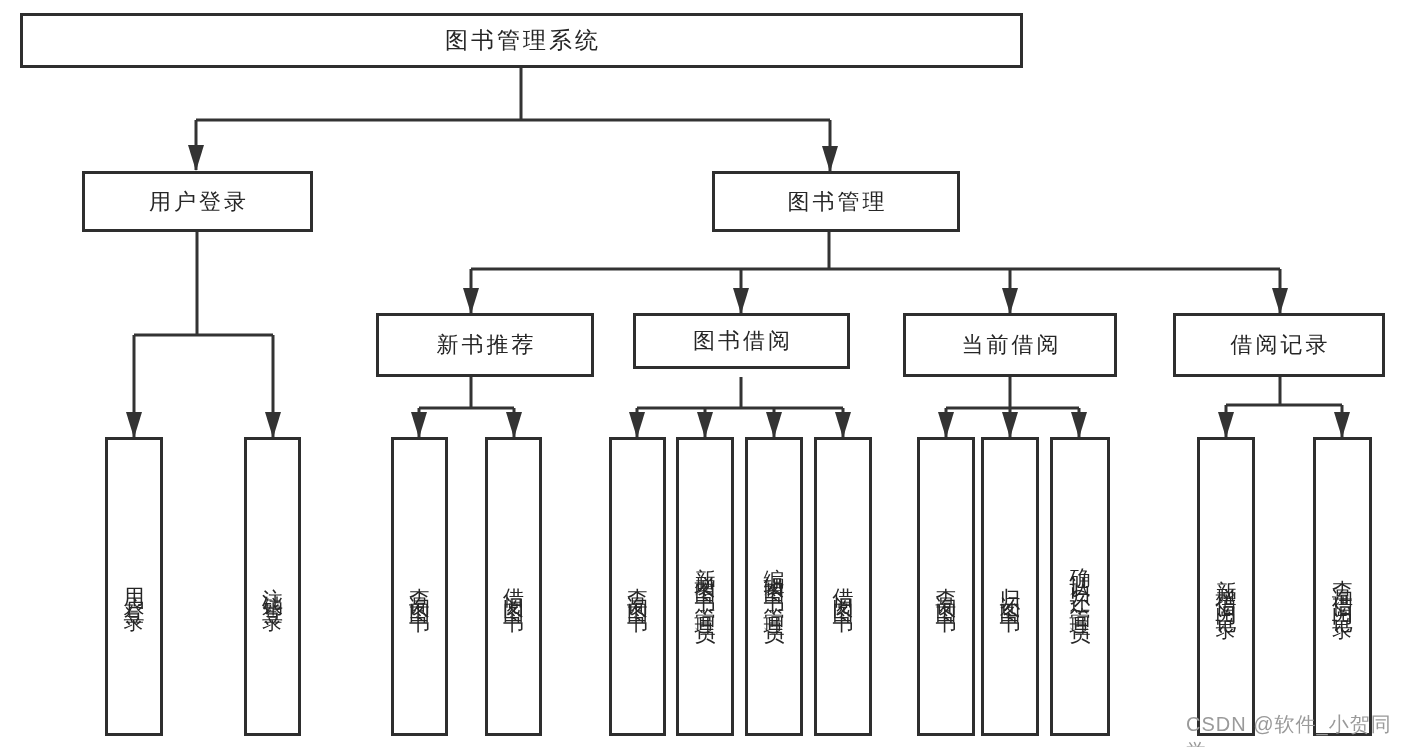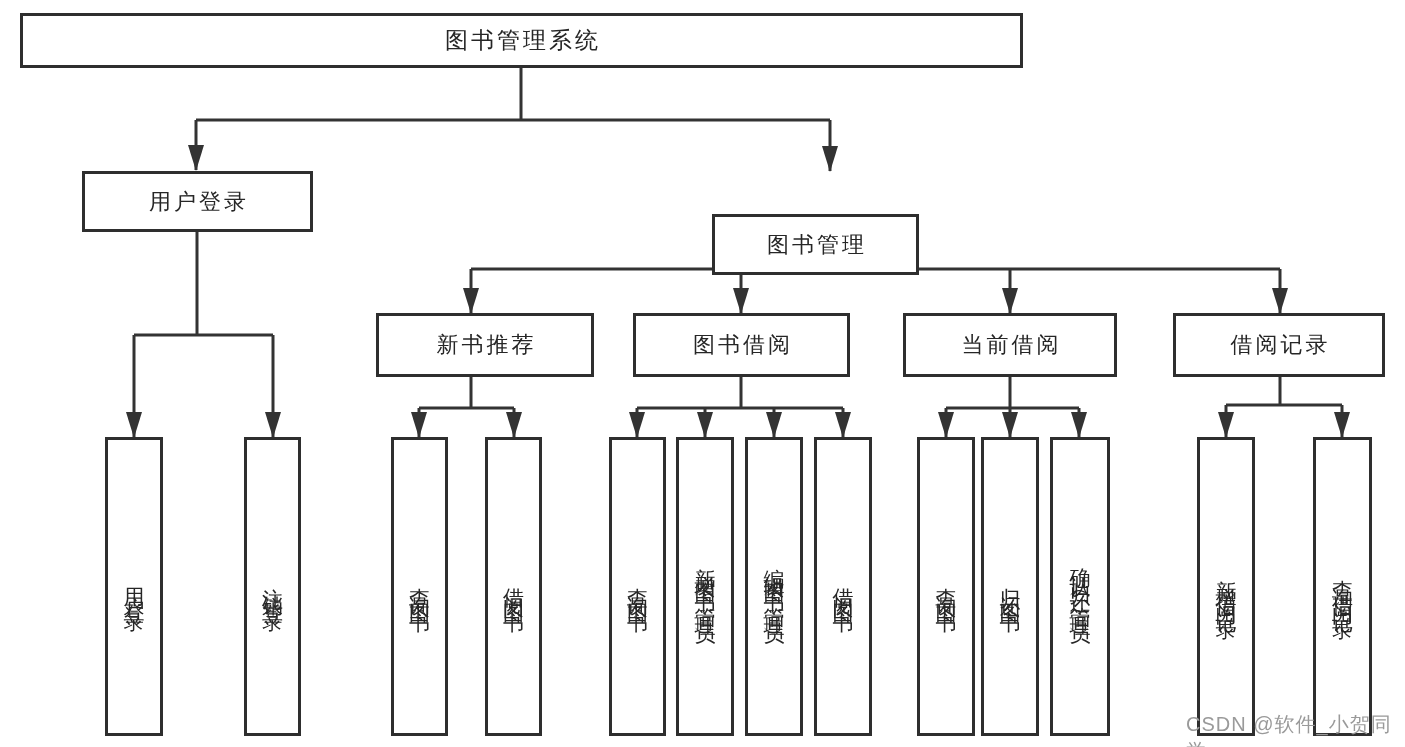--- a/index.html
+++ b/index.html
@@ -96,24 +96,24 @@
     <g>
       <path class="edge" d="M1280,377 L1280,405 M1226,405 L1342,405"></path>
       <line x1="1226" y1="405" x2="1226" y2="437" marker-end="url(#arw)"></line>
       <line x1="1342" y1="405" x2="1342" y2="437" marker-end="url(#arw)"></line>
     </g>
   </svg>
 
   <div class="box h root-box" style="left:20px;top:13px;width:1003px;height:55px;">图书管理系统</div>
 
   <div class="box h" style="left:82px;top:171px;width:231px;height:61px;">用户登录</div>
-  <div class="box h" style="left:712px;top:171px;width:207px;height:61px;margin-top:43px;">图书管理</div>
+  <div class="box h" style="left:712px;top:171px;width:248px;height:61px;">图书管理</div>
 
   <div class="box h" style="left:362px;top:313px;width:218px;height:64px;margin-left:14px;">新书推荐</div>
-  <div class="box h" style="left:633px;top:313px;width:217px;height:64px;">图书借阅</div>
+  <div class="box h" style="left:633px;top:313px;width:217px;height:56px;">图书借阅</div>
   <div class="box h" style="left:903px;top:313px;width:214px;height:64px;">当前借阅</div>
   <div class="box h" style="left:1173px;top:313px;width:212px;height:64px;">借阅记录</div>
 
   <div class="box v" style="left:105px;top:437px;width:58px;height:299px;">用户登录</div>
   <div class="box v" style="left:244px;top:437px;width:57px;height:299px;">注销登录</div>
 
   <div class="box v" style="left:391px;top:437px;width:57px;height:299px;">查询图书</div>
   <div class="box v" style="left:485px;top:437px;width:57px;height:299px;">借阅图书</div>
 
   <div class="box v" style="left:609px;top:437px;width:57px;height:299px;">查询图书</div>

